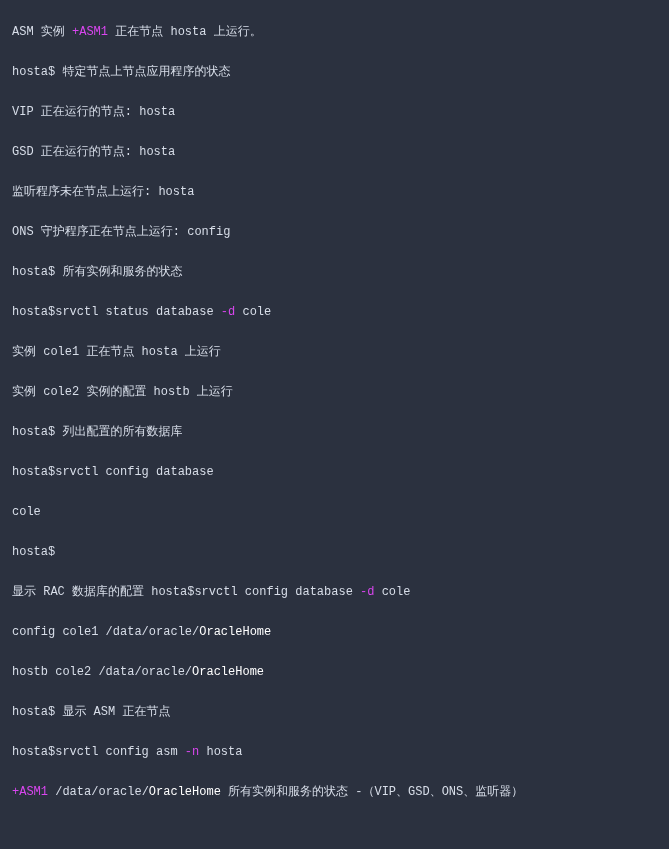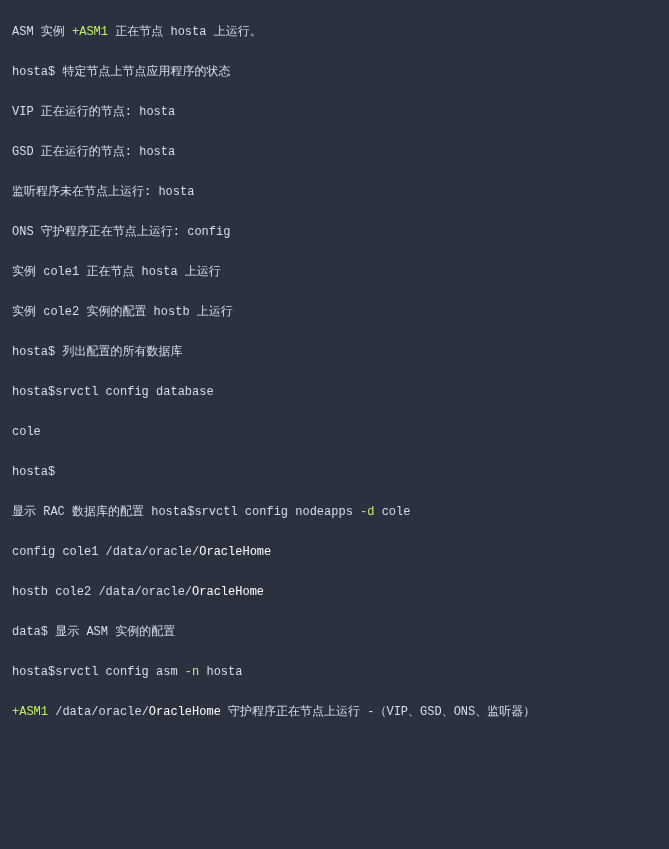--- a/index.html
+++ b/index.html
@@ -11,44 +11,46 @@
     font-size: 12px;
     line-height: 20px;
     width: 669px;
   }
   .content {
     padding: 2px 12px 12px 12px;
     white-space: pre;
     overflow: hidden;
   }      
   .link { color: #ffffff; }       
-  .neg { color: #bef264; }      
+  .neg { color: #d946ef; }      
 </style>
 </head>
 <body>
 
 <div class="content">
 <div><span>ASM 实例 </span><span class="neg">+ASM1</span><span> 正在节点 hosta 上运行。</span></div>
 <div>hosta$ 特定节点上节点应用程序的状态</div>
 <div>VIP 正在运行的节点: hosta</div>
 <div>GSD 正在运行的节点: hosta</div>
 <div>监听程序未在节点上运行: hosta</div>
 <div>ONS 守护程序正在节点上运行: config</div>
+<div>hosta$ 所有实例和服务的状态</div>
+<div><span>hosta$srvctl status database </span><span class="neg">-d</span><span> cole</span></div>
 <div>实例 cole1 正在节点 hosta 上运行</div>
 <div>实例 cole2 实例的配置 hostb 上运行</div>
 <div>hosta$ 列出配置的所有数据库</div>
 <div>hosta$srvctl config database</div>
 <div>cole</div>
 <div>hosta$</div>
-<div><span>显示 RAC 数据库的配置 hosta$srvctl config nodeapps </span><span class="neg">-d</span><span> cole</span></div>
+<div><span>显示 RAC 数据库的配置 hosta$srvctl config database </span><span class="neg">-d</span><span> cole</span></div>
 <div><span>config cole1 /data/oracle/</span><span class="link">OracleHome</span></div>
 <div><span>hostb cole2 /data/oracle/</span><span class="link">OracleHome</span></div>
-<div>data$ 显示 ASM 实例的配置</div>
+<div>hosta$ 显示 ASM 正在节点</div>
 <div><span>hosta$srvctl config asm </span><span class="neg">-n</span><span> hosta</span></div>
-<div><span class="neg">+ASM1</span><span> /data/oracle/</span><span class="link">OracleHome</span><span> 守护程序正在节点上运行 -（VIP、GSD、ONS、监听器）</span></div>
+<div><span class="neg">+ASM1</span><span> /data/oracle/</span><span class="link">OracleHome</span><span> 所有实例和服务的状态 -（VIP、GSD、ONS、监听器）</span></div>
 
 
 
 
 
 
 
 
 
 

